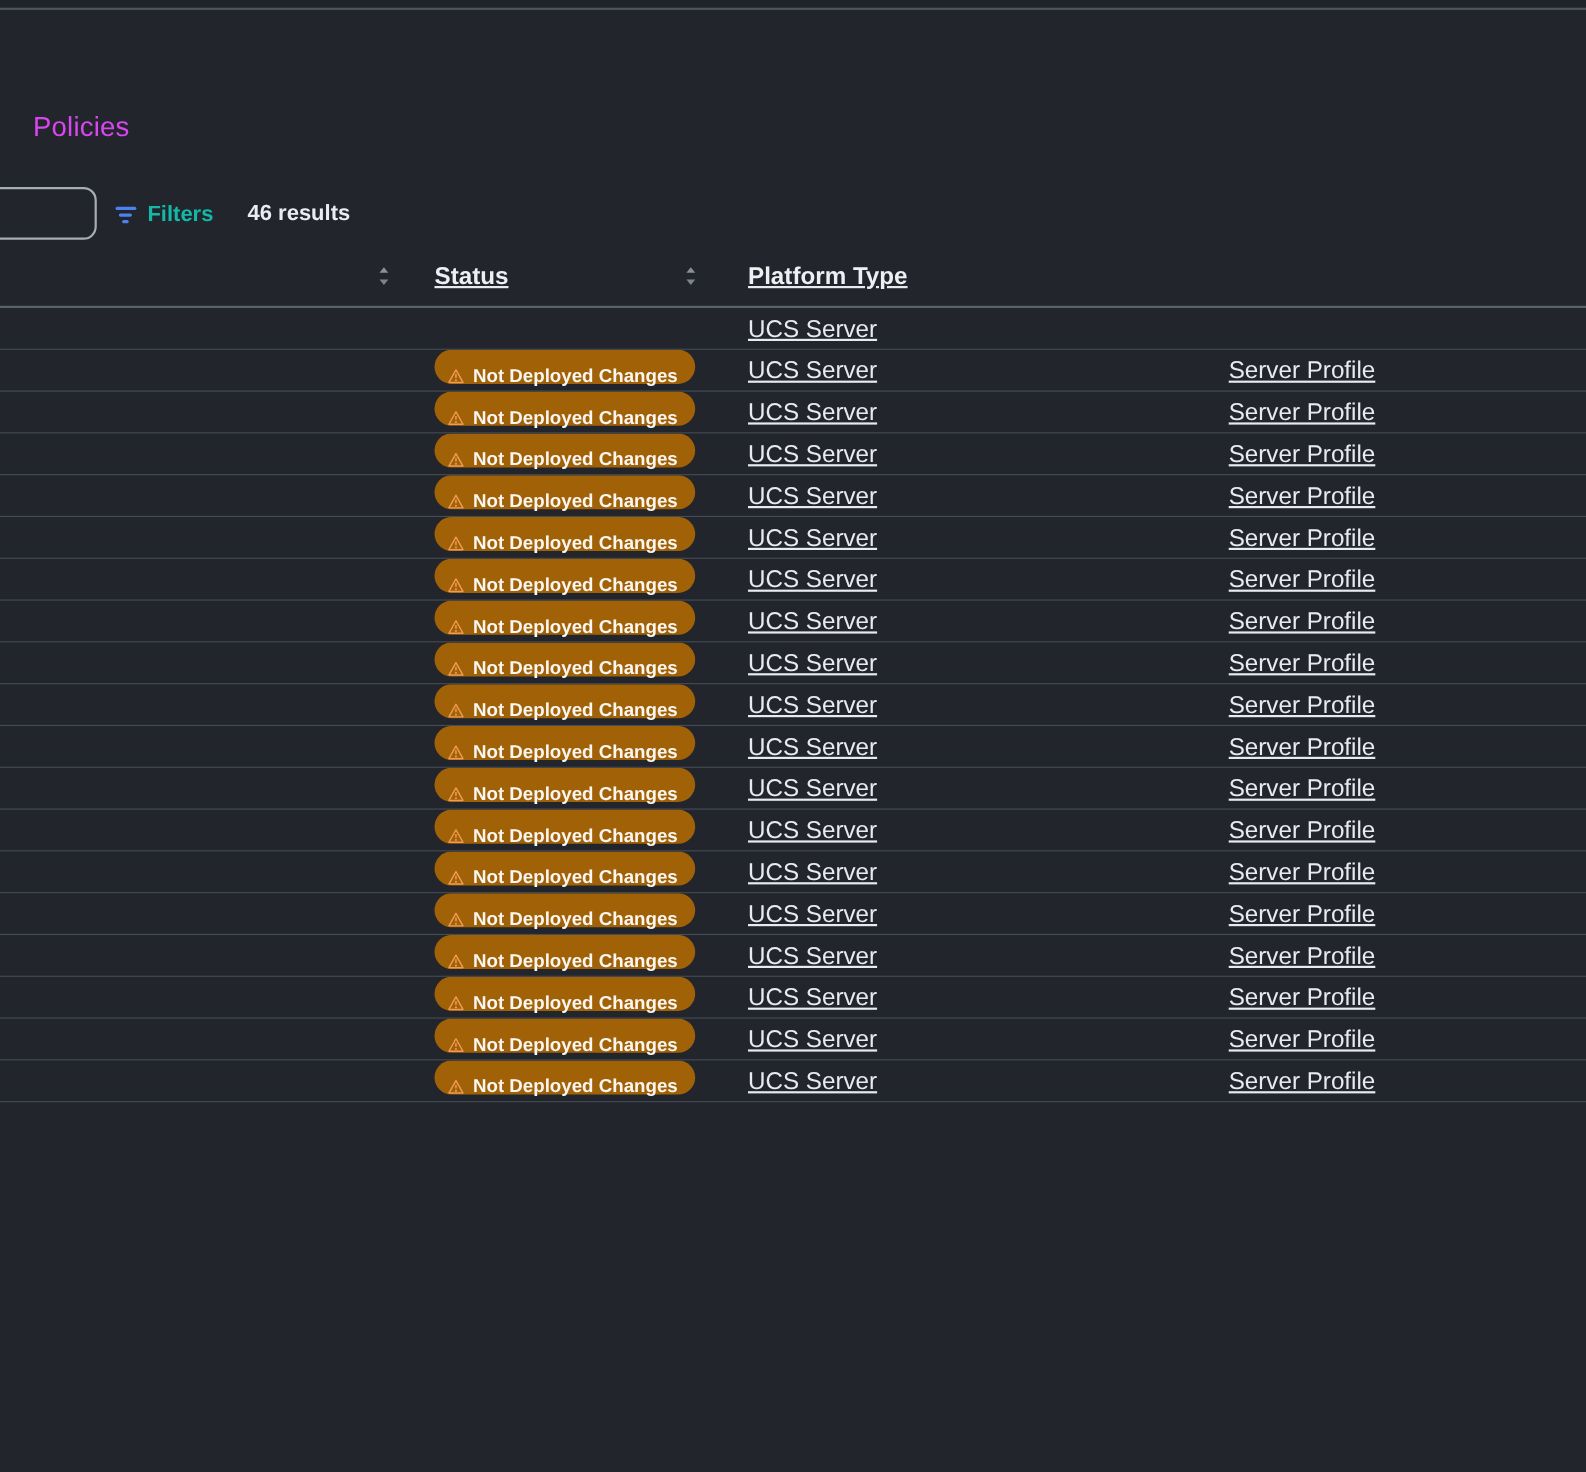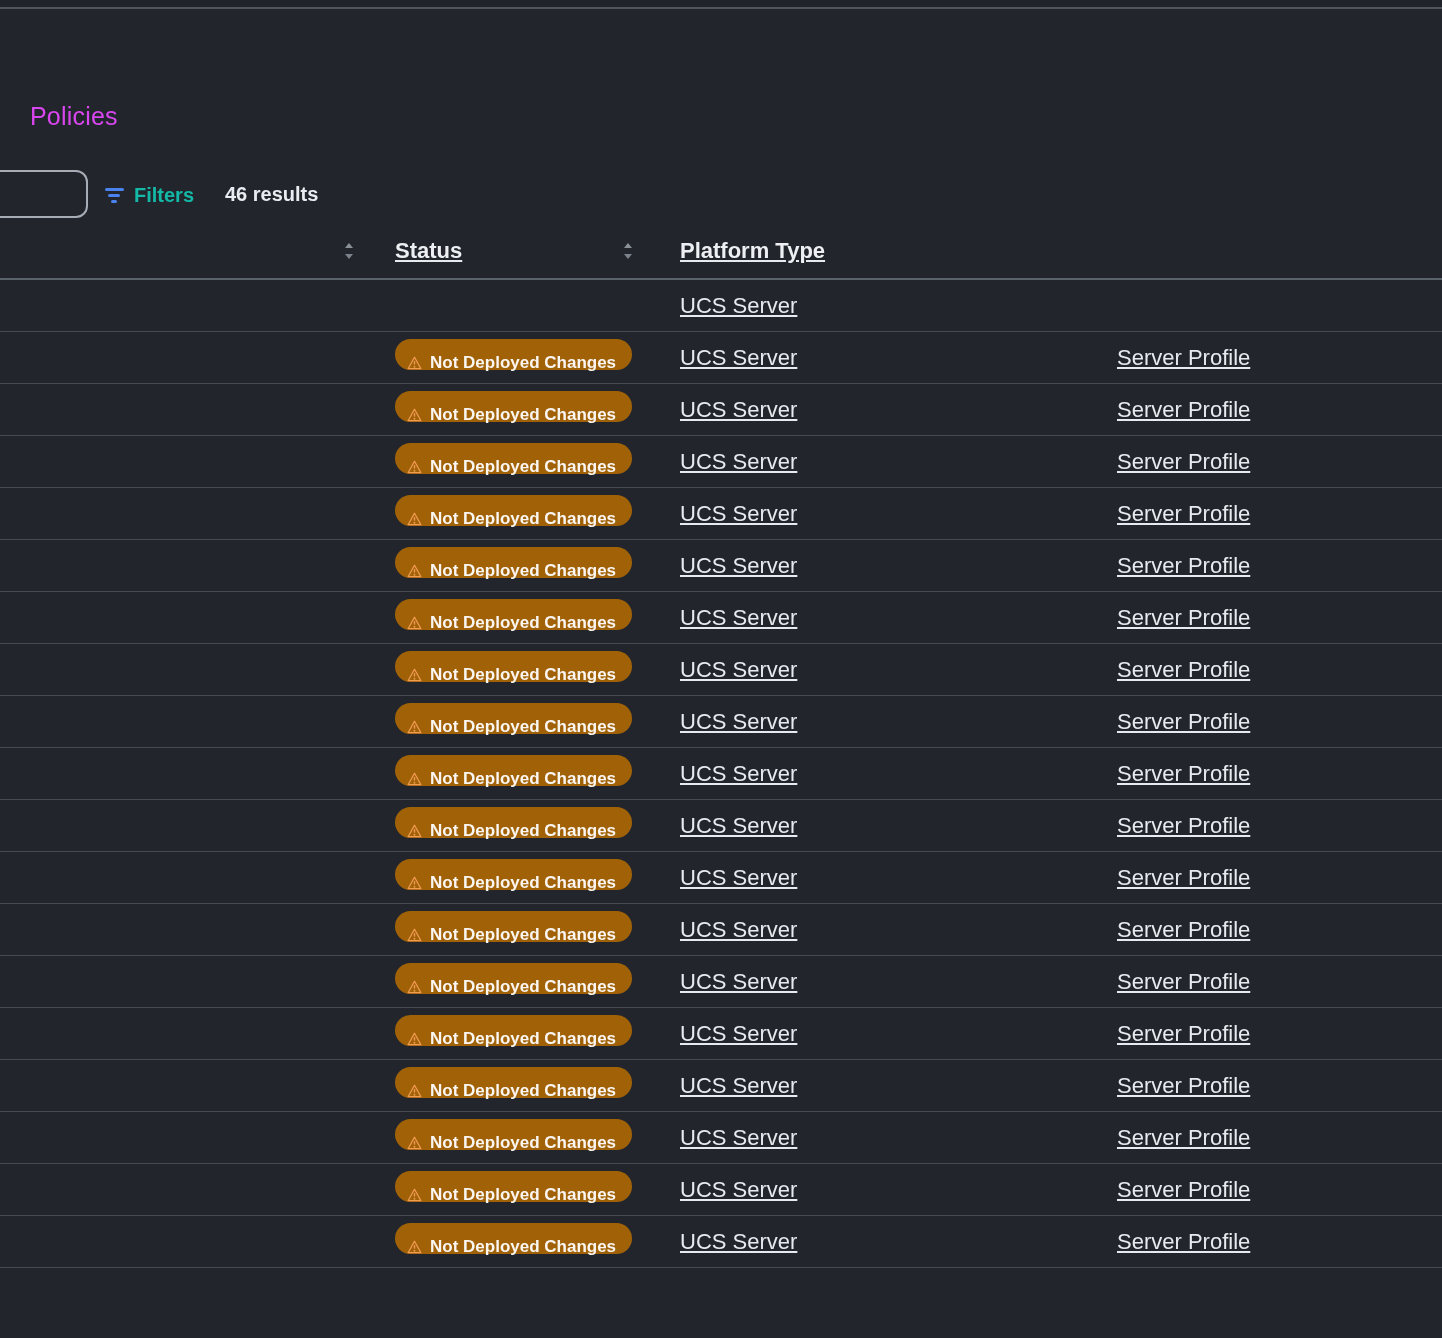--- a/index.html
+++ b/index.html
@@ -61,21 +61,21 @@
   .th-platform, .th-type { padding-left: 32px; }
 
   .sort { display: inline-flex; flex-direction: column; align-items: center; gap: 6px; cursor: pointer; padding: 2px; }
   .sort b { display: block; width: 0; height: 0; border-left: 4px solid transparent; border-right: 4px solid transparent; }
   .sort .up   { border-bottom: 5px solid #8a9199; }
   .sort .down { border-top: 5px solid #7c838c; }
 
   .thead-divider { position: absolute; top: 278px; left: 0; width: 100%; height: 2px; background: #5a626b; }
 
   .tbody { position: absolute; top: 280px; left: 0; width: 100%; }
-  .tr { height: 52px; border-bottom: 1px solid #454c55; cursor: pointer; }
+  .tr { height: 38px; border-bottom: 1px solid #454c55; cursor: pointer; }
   .td { font-size: 22px; font-weight: 400; color: #e7eaee; white-space: nowrap; overflow: hidden; }
   .td-status { padding-left: 32px; }
   .td-platform { padding-left: 32px; }
   .td-type { padding-left: 32px; }
 
   .badge {
     display: inline-flex; align-items: center; gap: 8px;
     height: 31px; padding: 16px 16px 0 12px;
     background: #a16207; border-radius: 16px;
     font-size: 17px; font-weight: 700; color: #fbf6f1;

